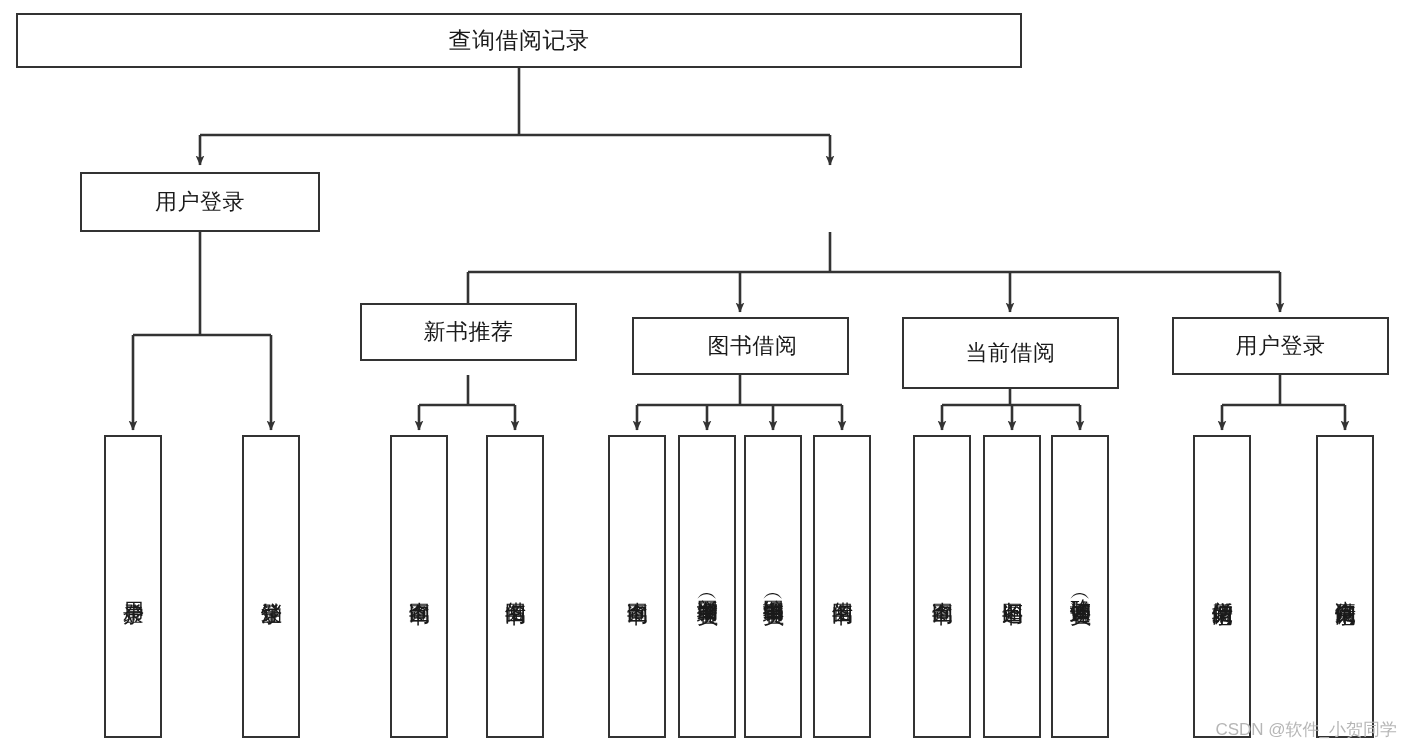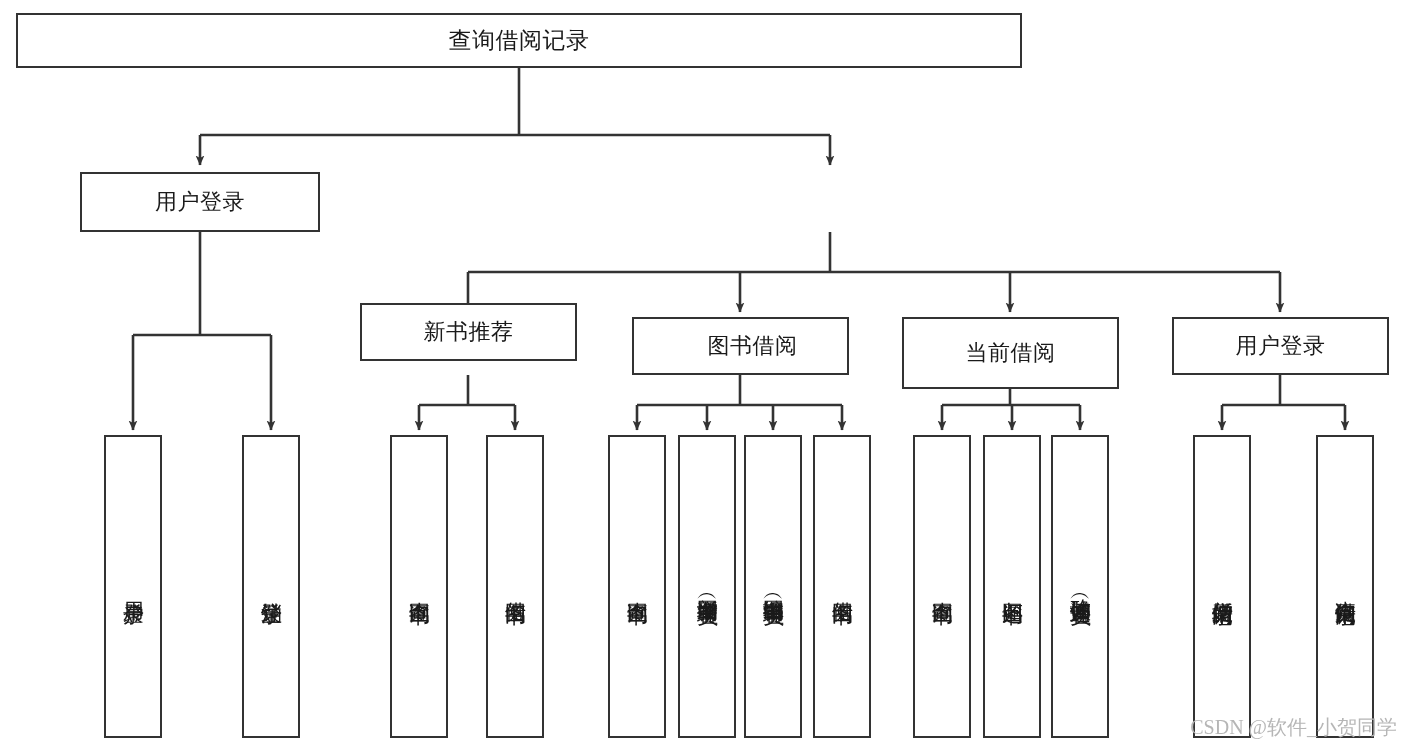--- a/index.html
+++ b/index.html
@@ -50,25 +50,25 @@
     writing-mode: vertical-rl;
     text-orientation: upright;
     white-space: nowrap;
     display: block;
   }
   .node.root { font-size: 23px; }
   .watermark {
     position: absolute;
     right: 8px;
     bottom: 6px;
-    font-size: 20px;
+    font-size: 17px;
     color: #b6b6b6;
     white-space: nowrap;
     z-index: 3;
-    font-family: Liberation Serif, serif;
+    font-family: Liberation Sans, sans-serif;
   }
 </style>
 </head>
 <body>
 
 <div id="canvas">
 
   <svg id="wires" viewBox="0 0 1405 747" xmlns="http://www.w3.org/2000/svg">
     <defs>
       <marker id="arrow" markerWidth="11" markerHeight="11" refX="9.5" refY="5" orient="auto" markerUnits="userSpaceOnUse">

